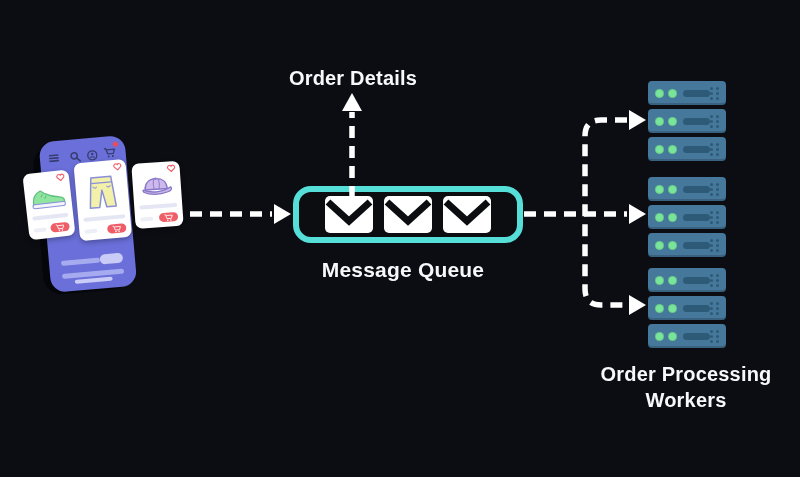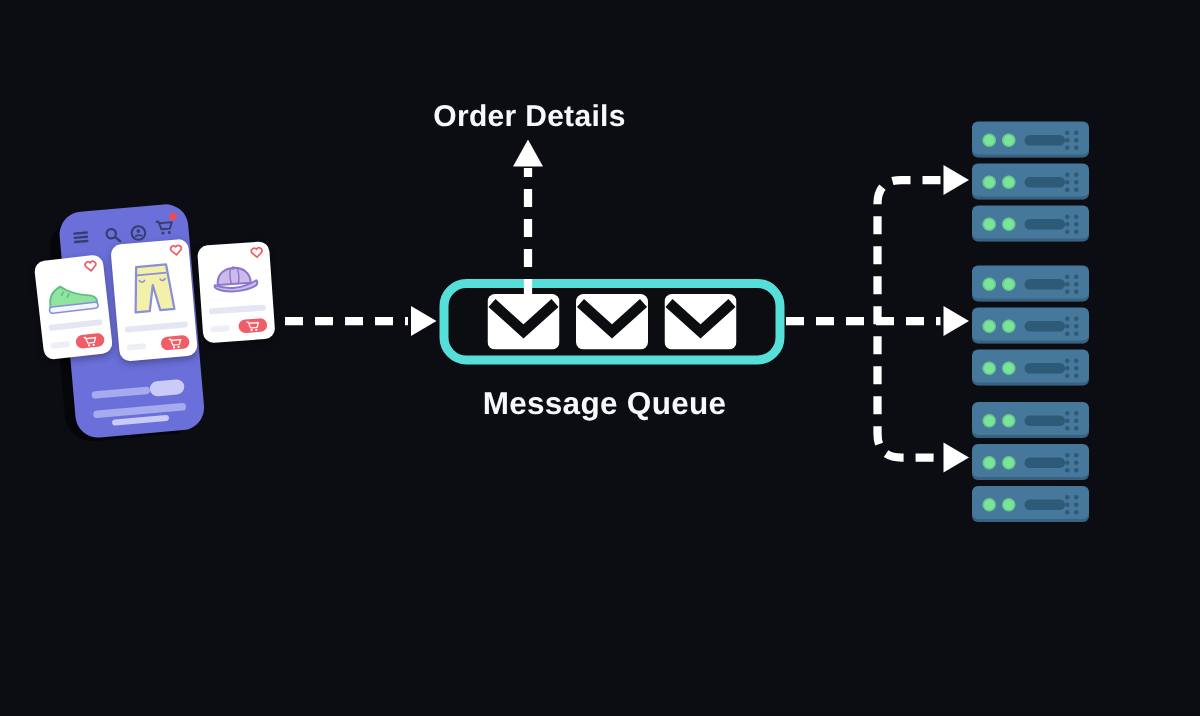--- a/index.html
+++ b/index.html
@@ -345,14 +345,15 @@
           <i></i>
           <i></i>
           <i></i>
           <i></i>
         </span>
     </div>
   </div>
 
   <div class="diagram-label label-order-details">Order Details</div>
   <div class="diagram-label label-message-queue">Message Queue</div>
+  <div class="diagram-label label-workers">Order Processing Workers</div>
 
 </div>
 
 </body></html>

